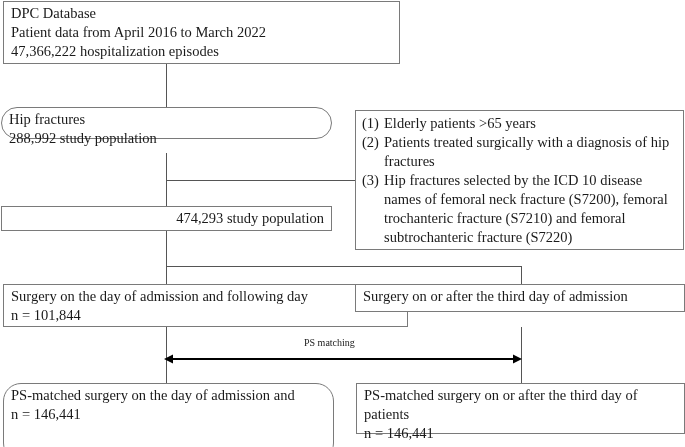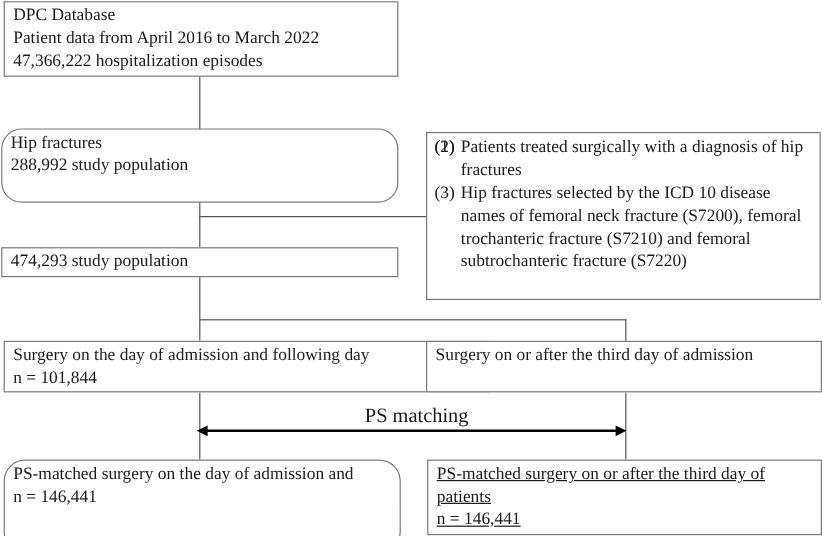--- a/index.html
+++ b/index.html
@@ -6,77 +6,77 @@
     body { width: 685px; height: 447px; position: relative; overflow: hidden;
       font-family: "Liberation Serif", "DejaVu Serif", serif; color: #1a1a1a; }
     .box { position: absolute; border: 1px solid #7a7a7a; background: #fff; box-sizing: border-box;
       font-size: 14.5px; line-height: 19px; padding: 2px 7px; }
     .box div { white-space: nowrap; }
     .vline { position: absolute; width: 1px; background: #555; }
     .hline { position: absolute; height: 1px; background: #555; }
     ol.crit { list-style: none; margin: 0; padding: 0; }
     ol.crit li { position: relative; padding-left: 22px; white-space: normal; }
     ol.crit li span.num { position: absolute; left: 0; top: 0; }
-    .ps-label { position: absolute; font-size: 17px; }
+    .ps-label { position: absolute; font-size: 10px; }
     svg.arrow { position: absolute; }
   </style>
 </head>
 <body>
 
 <div class="vline" style="left:166px; top:64px; height:44px;"></div>
 <div class="vline" style="left:166px; top:153px; height:53px;"></div>
 <div class="hline" style="left:166px; top:180px; width:189px;"></div>
 <div class="vline" style="left:166px; top:230px; height:36px;"></div>
 <div class="hline" style="left:166px; top:266px; width:356px;"></div>
 <div class="vline" style="left:166px; top:266px; height:18px;"></div>
 <div class="vline" style="left:521px; top:266px; height:18px;"></div>
 <div class="vline" style="left:166px; top:327px; height:56px;"></div>
 <div class="vline" style="left:521px; top:327px; height:56px;"></div>
 
-<div class="box" style="left:3px; top:1px; width:329px; height:63px;">
+<div class="box" style="left:3px; top:1px; width:397px; height:63px;">
   <div>DPC Database</div>
   <div>Patient data from April 2016 to March 2022</div>
   <div>47,366,222 hospitalization episodes</div>
 </div>
 
-<div class="box" style="left:1px; top:107px; width:331px; height:62px;border-radius:17px;">
+<div class="box" style="left:1px; top:107px; width:331px; height:32px;border-radius:17px;">
   <div>Hip fractures</div>
   <div>288,992 study population</div>
 </div>
 
 <div class="box" style="left:355px; top:110px; width:329px; height:140px; padding:3px 6px;">
   <ol class="crit">
-    <li><span class="num">(1)</span></li>
+    <li><span class="num">(1)</span><span>Elderly patients &gt;65 years</span></li>
     <li><span class="num">(2)</span><span>Patients treated surgically with a diagnosis of hip fractures</span></li>
     <li><span class="num">(3)</span><span>Hip fractures selected by the ICD 10 disease names of femoral neck fracture (S7200), femoral trochanteric fracture (S7210) and femoral subtrochanteric fracture (S7220)</span></li>
   </ol>
 </div>
 
-<div class="box" style="left:1px; top:206px; width:331px; height:25px;">
+<div class="box" style="left:1px; top:206px; width:331px; height:25px;text-align:right;">
   <div>474,293 study population</div>
 </div>
 
 <div class="box" style="left:3px; top:284px; width:405px; height:43px;">
   <div>Surgery on the day of admission and following day</div>
   <div>n = 101,844</div>
 </div>
 
-<div class="box" style="left:355px; top:284px; width:330px; height:43px;">
+<div class="box" style="left:355px; top:284px; width:330px; height:28px;">
   <div>Surgery on or after the third day of admission</div>
 </div>
 
 <div class="ps-label" style="left:304px; top:337px;">PS matching</div>
 <svg class="arrow" width="360" height="12" style="left:164px; top:353px;">
   <line x1="6" y1="6" x2="352" y2="6" stroke="#000" stroke-width="2.2"></line>
   <polygon points="0,6 9,1.5 9,10.5" fill="#000"></polygon>
   <polygon points="358,6 349,1.5 349,10.5" fill="#000"></polygon>
 </svg>
 
 <div class="box" style="left:3px; top:383px; width:331px; height:78px;border-radius:18px;">
   <div>PS-matched surgery on the day of admission and</div>
   <div>n = 146,441</div>
 </div>
 
-<div class="box" style="left:356px; top:383px; width:329px; height:63px;text-decoration:underline;">
+<div class="box" style="left:356px; top:383px; width:329px; height:51px;">
   <div>PS-matched surgery on or after the third day of</div>
   <div>patients</div>
   <div>n = 146,441</div>
 </div>
 
 </body></html>

